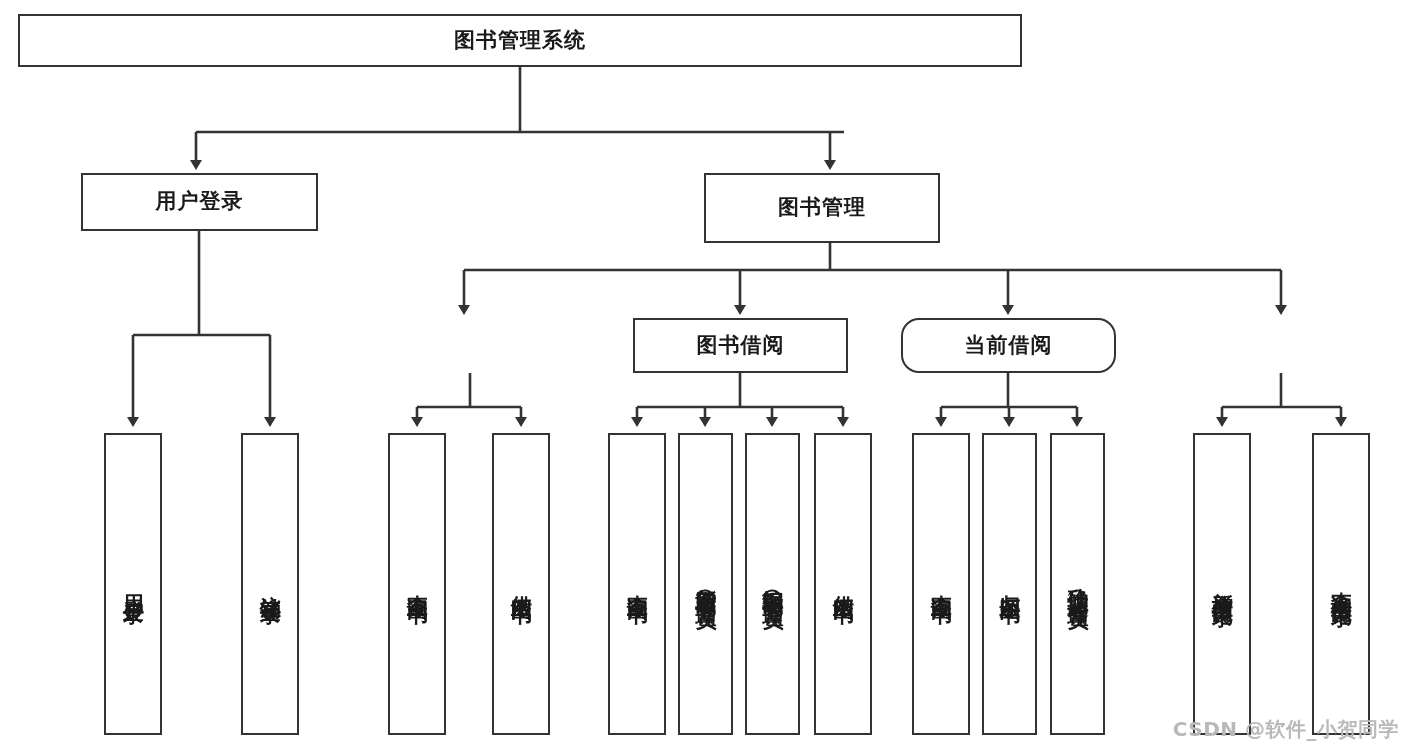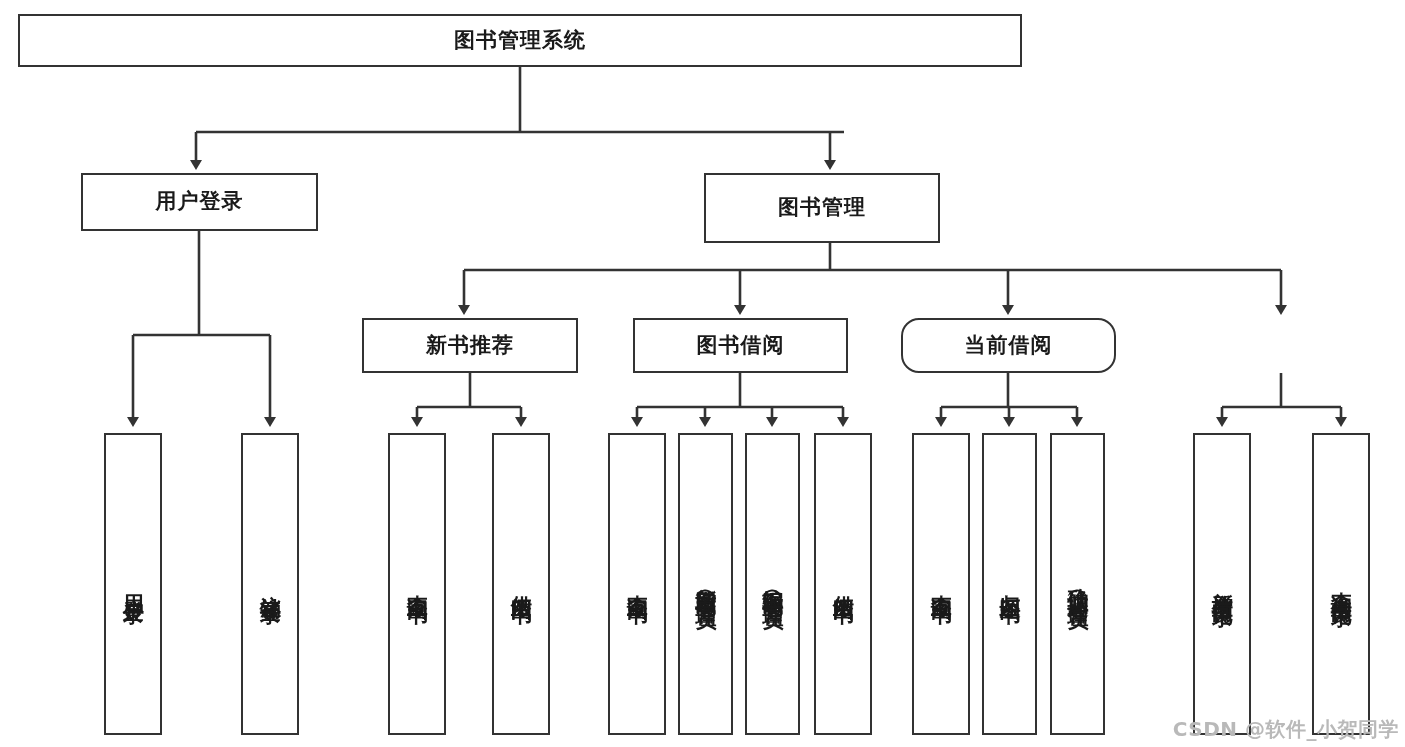--- a/index.html
+++ b/index.html
@@ -129,23 +129,20 @@
     <span class="label">图书管理系统</span>
   </div>
 
   <div class="node horiz" style="left:81px; top:173px; width:237px; height:58px;">
     <span class="label">用户登录</span>
   </div>
   <div class="node horiz" style="left:684px; top:173px; width:236px; height:70px;margin-left:20px;">
     <span class="label">图书管理</span>
   </div>
 
-  <div class="node horiz" style="left:362px; top:318px; width:216px; height:55px;">
-    <span class="label">新书推荐</span>
-  </div>
   <div class="node horiz" style="left:633px; top:318px; width:215px; height:55px;">
     <span class="label">图书借阅</span>
   </div>
   <div class="node horiz" style="left:901px; top:318px; width:215px; height:55px;border-radius:18px;">
     <span class="label">当前借阅</span>
   </div>
 
   <div class="node vert" style="left:104px; top:433px; width:58px; height:302px;">
     <span class="label">用户登录</span>
   </div>

